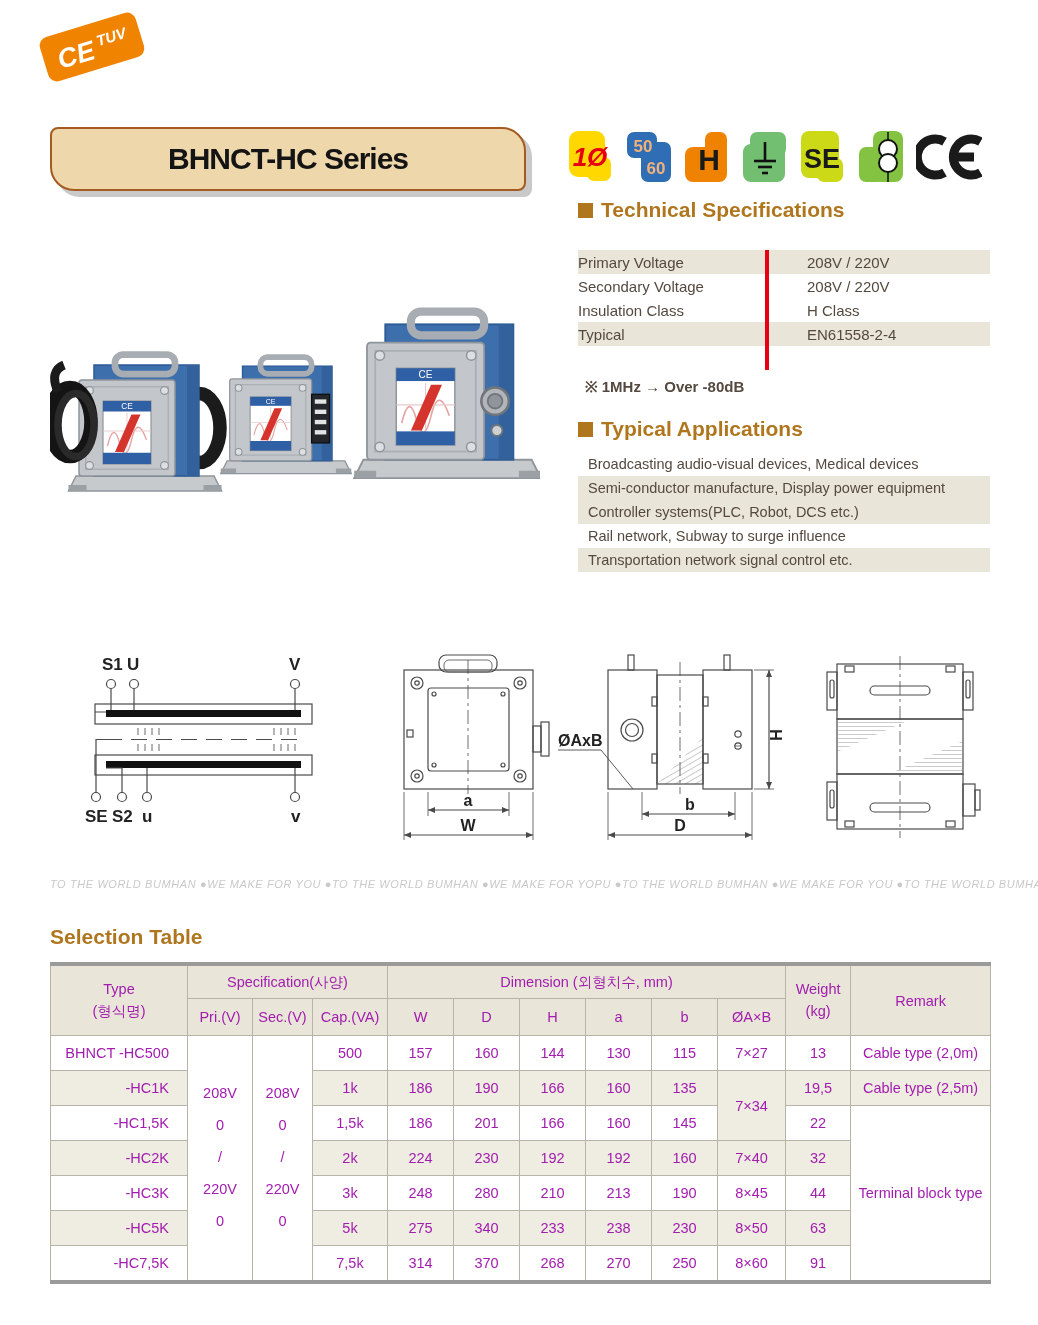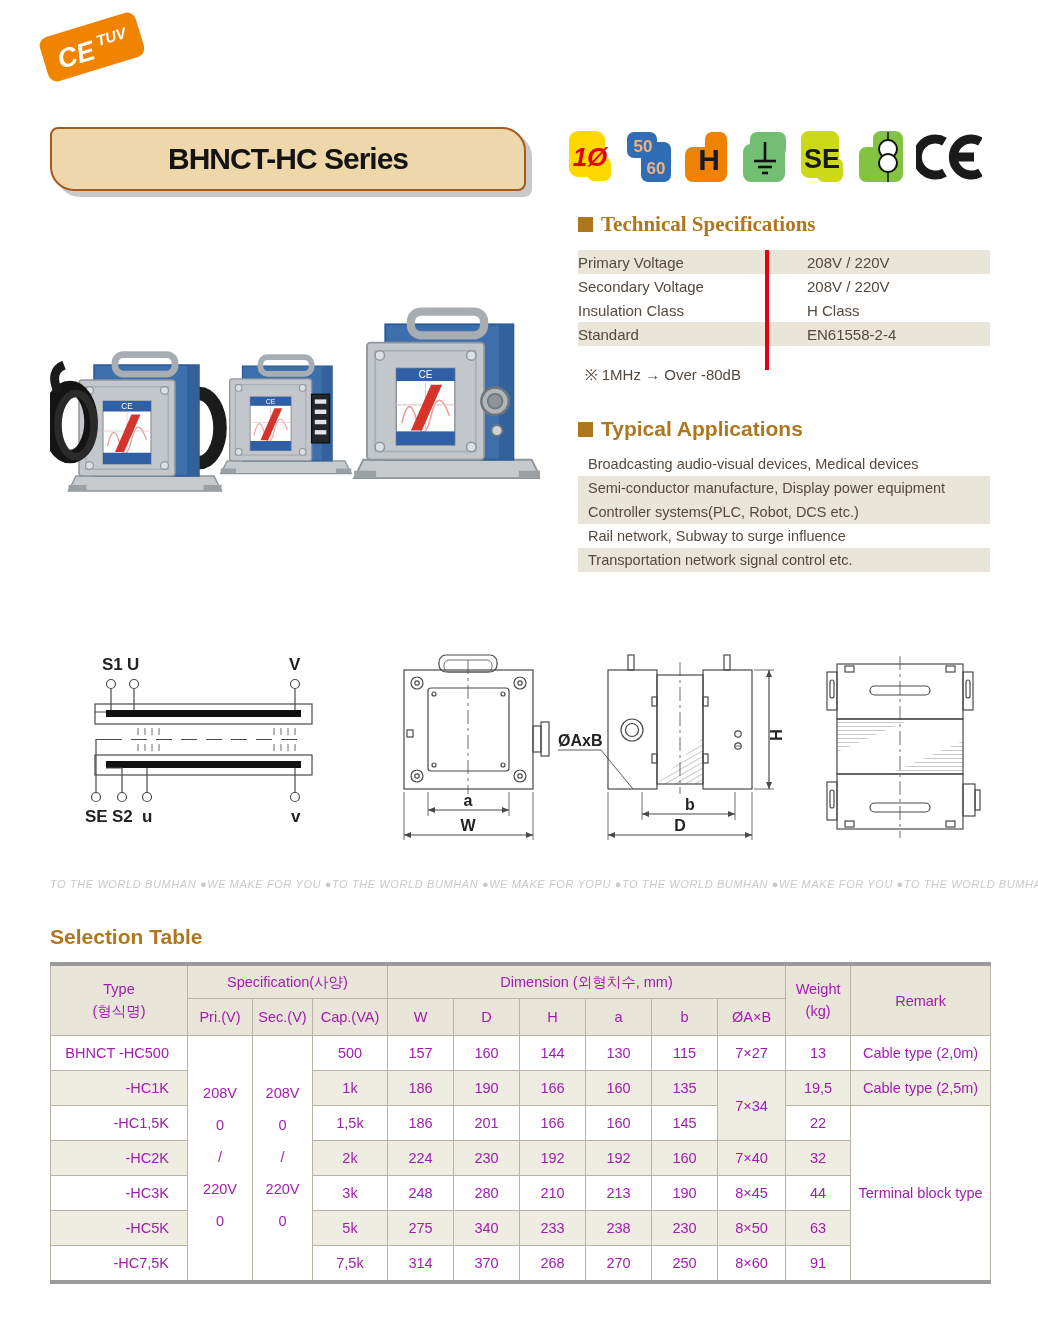--- a/index.html
+++ b/index.html
@@ -29,21 +29,21 @@
   .sec-head .sq{width:15px;height:15px;background:#b0761e;}
   .sec-head .txt{font-size:21px;font-weight:bold;color:#b0761e;}
 
   
   .spec-table{position:absolute;left:578px;top:250px;width:412px;font-size:15px;}
   .spec-row{display:flex;height:24px;align-items:center;}
   .spec-row.alt{background:#e9e5d8;}
   .spec-label{width:187px;}
   .spec-value{padding-left:42px;}
   .red-line{position:absolute;left:765px;top:250px;width:4px;height:120px;background:#e60012;}
-  .spec-note{position:absolute;left:585px;top:364px;font-size:15px;}
+  .spec-note{position:absolute;left:585px;top:376px;font-size:15px;font-weight:bold;}
 
   
   .apps{position:absolute;left:578px;top:452px;width:412px;font-size:14.5px;}
   .app-row{display:flex;align-items:center;height:24px;padding-left:10px;box-sizing:border-box;}
   .app-row.alt{background:#e9e5d8;}
 
   
   .photos{position:absolute;left:50px;top:295px;}
   .drawings{position:absolute;left:50px;top:642px;}
 
@@ -121,39 +121,39 @@
     </svg>
     <svg width="66" height="54" viewBox="0 0 66 54">
       <g stroke="#1a1a1a" stroke-width="9" fill="none">
         <path d="M 28.5 11.5 A 18 18 0 1 0 28.5 42.5"></path>
         <path d="M 64.5 11.5 A 18 18 0 1 0 64.5 42.5"></path>
         <line x1="41" y1="27" x2="58" y2="27"></line>
       </g>
     </svg>
   </div>
 
-  <div class="sec-head" style="left:578px;top:212px;font-family:Liberation Serif, serif;">
+  <div class="sec-head" style="left:578px;top:198px;">
     <span class="sq"></span>
     <span class="txt">Technical Specifications</span>
   </div>
   <div class="spec-table">
     <div class="spec-row alt">
       <span class="spec-label">Primary Voltage</span>
       <span class="spec-value">208V / 220V</span>
     </div>
     <div class="spec-row">
       <span class="spec-label">Secondary Voltage</span>
       <span class="spec-value">208V / 220V</span>
     </div>
     <div class="spec-row">
       <span class="spec-label">Insulation Class</span>
       <span class="spec-value">H Class</span>
     </div>
     <div class="spec-row alt">
-      <span class="spec-label">Standard</span>
+      <span class="spec-label">Typical</span>
       <span class="spec-value">EN61558-2-4</span>
     </div>
   </div>
   <div class="red-line"></div>
   <div class="spec-note">※ 1MHz → Over -80dB</div>
 
   <div class="sec-head" style="left:578px;top:417px;">
     <span class="sq"></span>
     <span class="txt">Typical Applications</span>
   </div>

